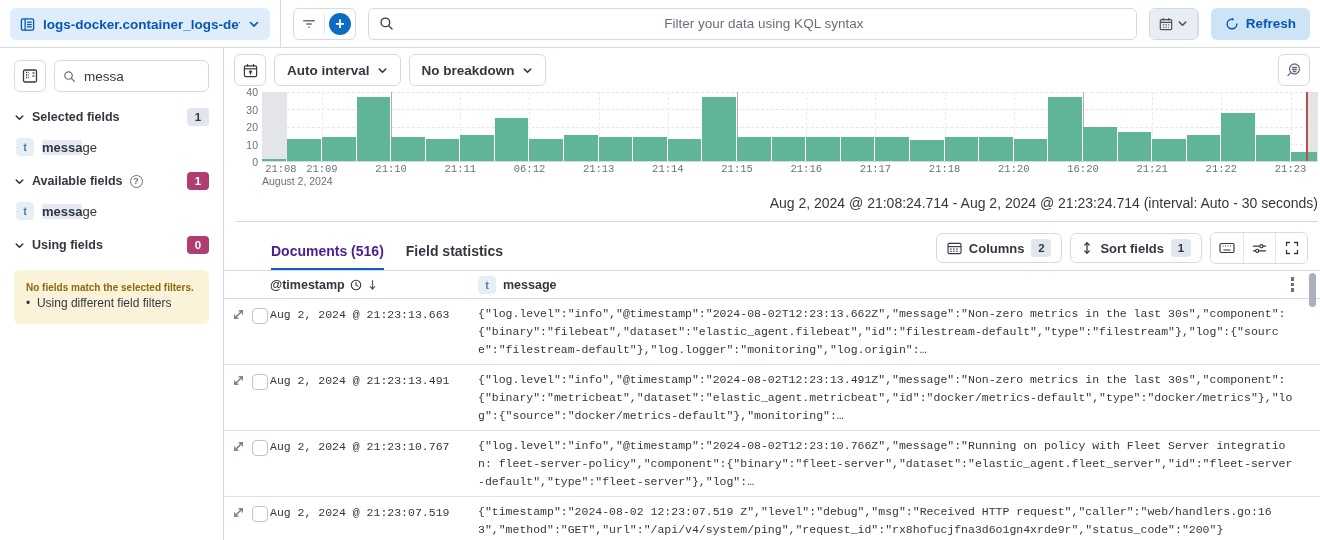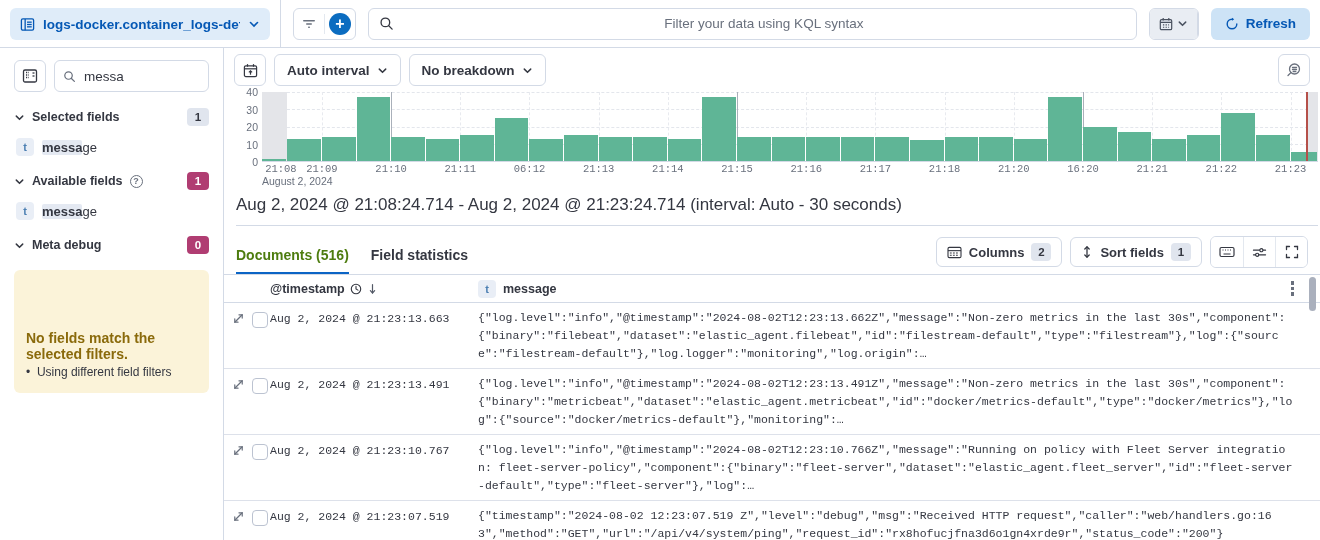--- a/index.html
+++ b/index.html
@@ -53,21 +53,21 @@
     display:flex; align-items:center; justify-content:center; }
   .badge.gray { background:#e0e5ee; color:#343741; }
   .badge.accent { background:#b03d72; color:#fff; }
   .field-item { display:flex; align-items:center; gap:8px; margin:12px 0 0 2px; cursor:pointer; }
   .t-badge { width:18px; height:18px; border-radius:4px; background:#e9eef6; color:#4b7fb2; font-weight:700; font-size:11px;
     display:flex; align-items:center; justify-content:center; flex:none; }
   .field-item .hl { font-weight:700; background:#e4e9f2; border-radius:2px; }
   .q-circle { width:13px; height:13px; border-radius:50%; border:1px solid #69707d; color:#69707d; font-size:9px; font-weight:700;
     display:flex; align-items:center; justify-content:center; line-height:1; }
   .callout { margin-top:16px; background:#fbf3d9; border-radius:6px; padding:12px 12px 14px; }
-  .callout .c-title { color:#8a6a0b; font-weight:700; font-size:14px;margin-top:48px; }
+  .callout .c-title { color:#8a6a0b; font-weight:700; font-size:10px; }
   .callout .c-try { font-weight:700; font-size:12px; margin-top:10px; }
   .callout .c-item { font-size:12px; margin-top:3px; }
 
   
   .main { flex:1; min-width:0; display:flex; flex-direction:column; }
 
   .hist-toolbar { display:flex; align-items:center; gap:8px; padding:6px 10px 4px; }
   .tb-icon-btn { width:32px; height:32px; border:1px solid #d3dae6; border-radius:6px; background:#fff;
     display:flex; align-items:center; justify-content:center; cursor:pointer; flex:none; }
   .tb-btn { display:flex; align-items:center; gap:7px; height:32px; padding:0 12px; background:#fff;
@@ -82,26 +82,26 @@
   .hgrid { position:absolute; left:0; right:0; border-top:1px dashed #e3e6ec; height:0; }
   .vgrid { position:absolute; top:0; bottom:0; width:0; border-left:1px dashed #e8eaef; }
   .vgrid.major { border-left:1px solid #aab0ba; }
   .band { position:absolute; top:0; bottom:0; background:#e4e5e9; }
   .bar { position:absolute; bottom:0; background:#5fb596; }
   .marker { position:absolute; top:0; bottom:0; width:2px; background:#b5504a; }
   .x-axis { position:relative; height:13px; margin-left:26px;font-family:Liberation Mono, monospace; }
   .x-axis .xl { position:absolute; top:1px; font-size:10.5px; color:#69707d; transform:translateX(-50%); white-space:nowrap; }
   .x-axis .xl.first { transform:none; }
   .x-date { margin-left:26px; font-size:10.5px; color:#69707d; height:14px; }
-  .chart-caption { text-align:left; font-size:17px; color:#343741; padding:6px 0 10px; border-bottom:1px solid #d3dae6; }
+  .chart-caption { text-align:right; font-size:14px; color:#343741; padding:6px 0 10px; border-bottom:1px solid #d3dae6; }
 
   .doc-toolbar { display:flex; align-items:flex-end; padding:10px 12px 0; border-bottom:1px solid #d3dae6; }
   .tabs { display:flex; gap:22px; }
   .tab { font-weight:700; font-size:14px; padding-bottom:9px; cursor:pointer; border-bottom:2px solid transparent; }
-  .tab.active { color:#4d7c0f; border-bottom-color:#0b64c5; }
+  .tab.active { color:#4c1d95; border-bottom-color:#0b64c5;margin-left:35px; }
   .doc-controls { margin-left:auto; display:flex; gap:8px; align-items:center; padding-bottom:6px; }
   .ctl-btn { display:flex; align-items:center; gap:7px; height:30px; padding:0 10px; background:#fff;
     border:1px solid #d3dae6; border-radius:6px; cursor:pointer; font-family:inherit; font-size:13px; font-weight:600; color:#343741; }
   .ctl-count { background:#e0e5ee; border-radius:4px; min-width:20px; height:18px; padding:0 5px; font-size:11.5px; font-weight:700;
     display:flex; align-items:center; justify-content:center; }
   .icon-group { display:flex; border:1px solid #d3dae6; border-radius:6px; overflow:hidden; }
   .icon-group .ig-btn { width:32px; height:30px; display:flex; align-items:center; justify-content:center; background:#fff; cursor:pointer; }
   .icon-group .ig-btn + .ig-btn { border-left:1px solid #e3e8ef; }
 
   .grid-header { display:flex; align-items:center; height:28px; border-bottom:1px solid #d3dae6; position:relative; }
@@ -237,21 +237,21 @@
     </div>
     <div class="field-item">
       <span class="t-badge">t</span>
       <span><span class="hl">messa</span><span>ge</span></span>
     </div>
 
     <div class="sb-section">
       <svg width="11" height="11" viewBox="0 0 12 12" fill="none" stroke="#343741" stroke-width="1.6" stroke-linecap="round">
           <polyline points="2.5,4.5 6,8 9.5,4.5"></polyline>
         </svg>
-      <span class="title">Meta debug</span>
+      <span class="title">Using fields</span>
       <span class="spacer"></span>
       <span class="badge accent">0</span>
     </div>
 
     <div class="callout">
       <div class="c-title">No fields match the selected filters.</div>
       <div class="c-item">•&nbsp; <span>Using different field filters</span></div>
     </div>
   </div>
 

